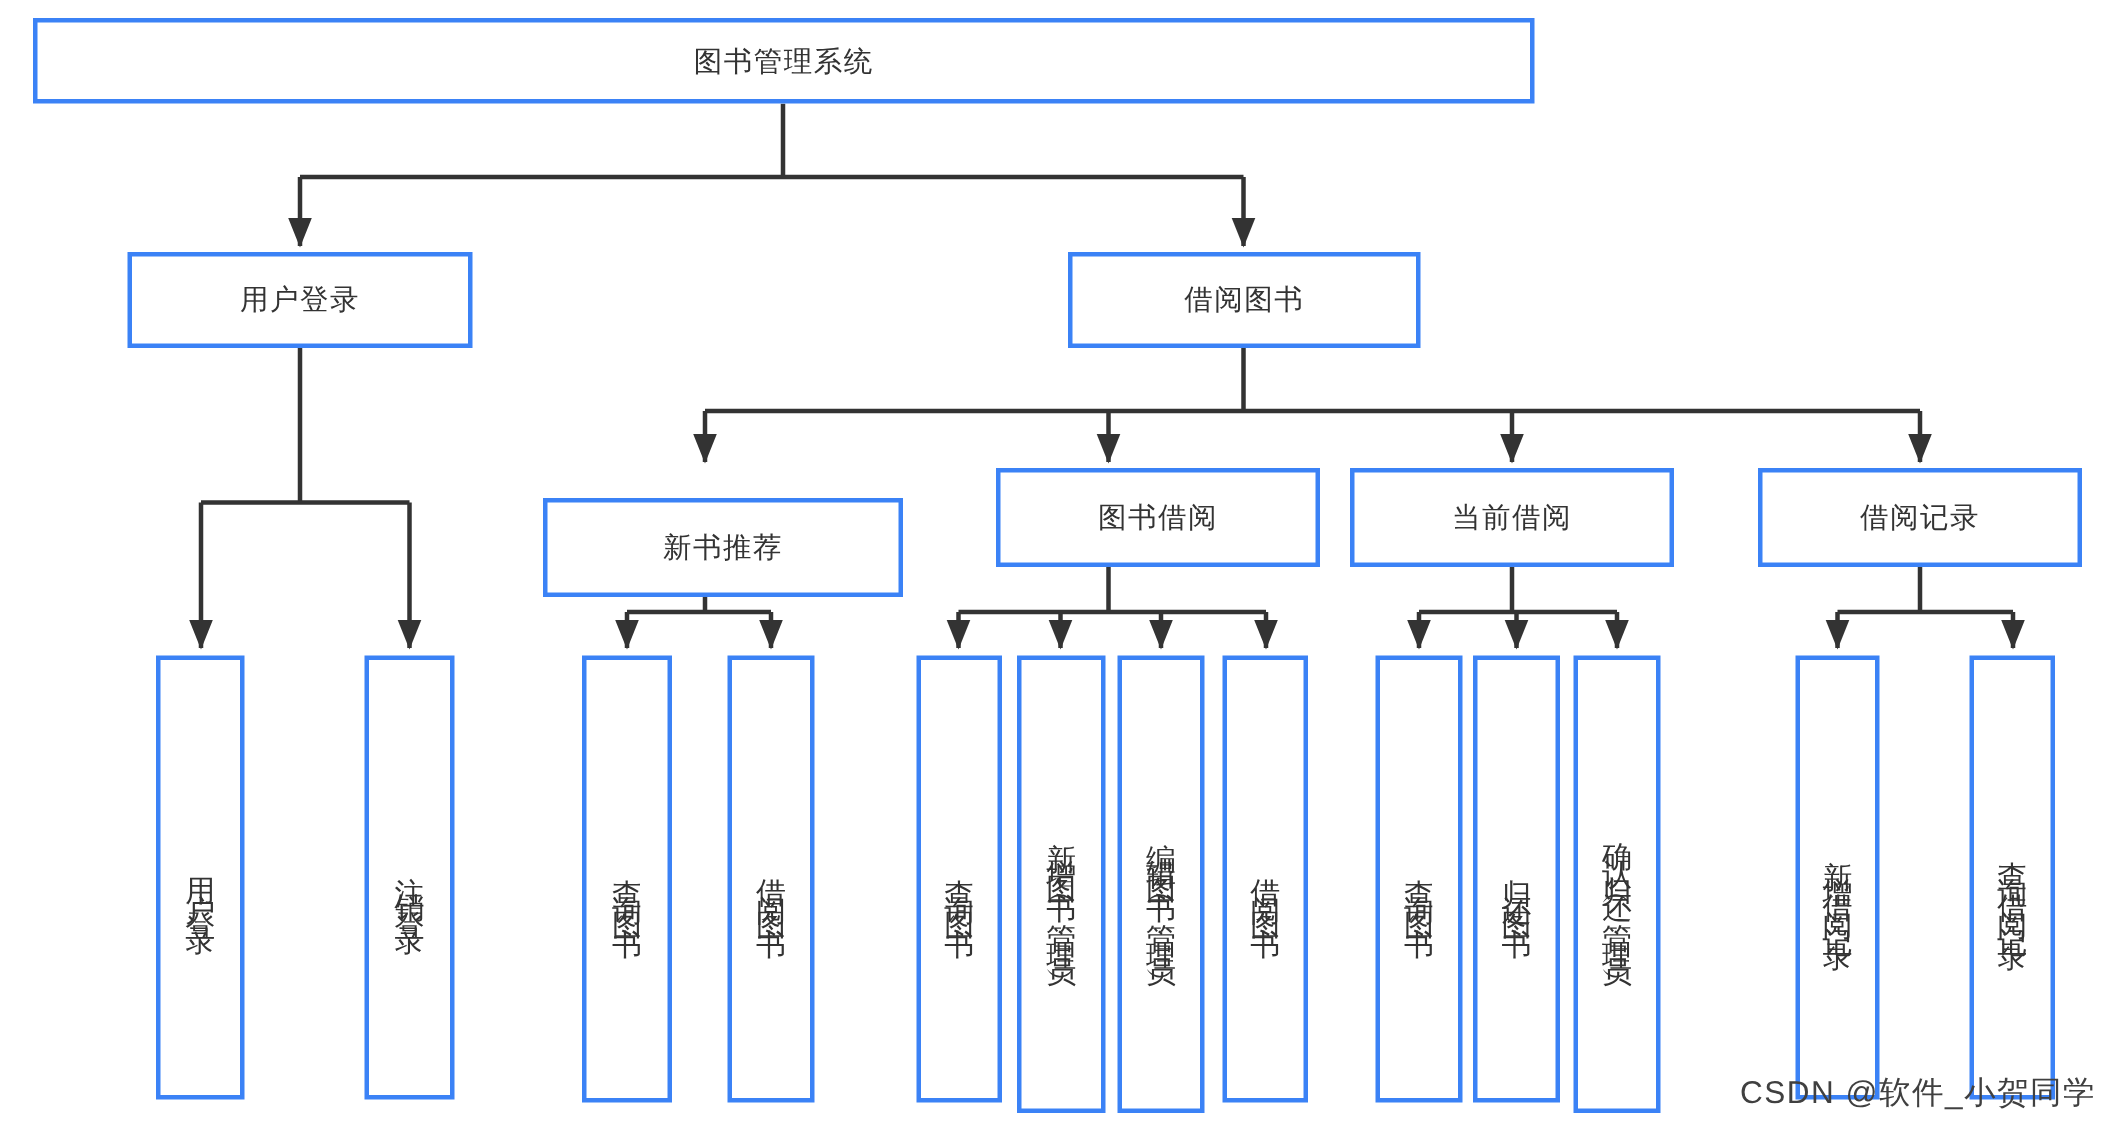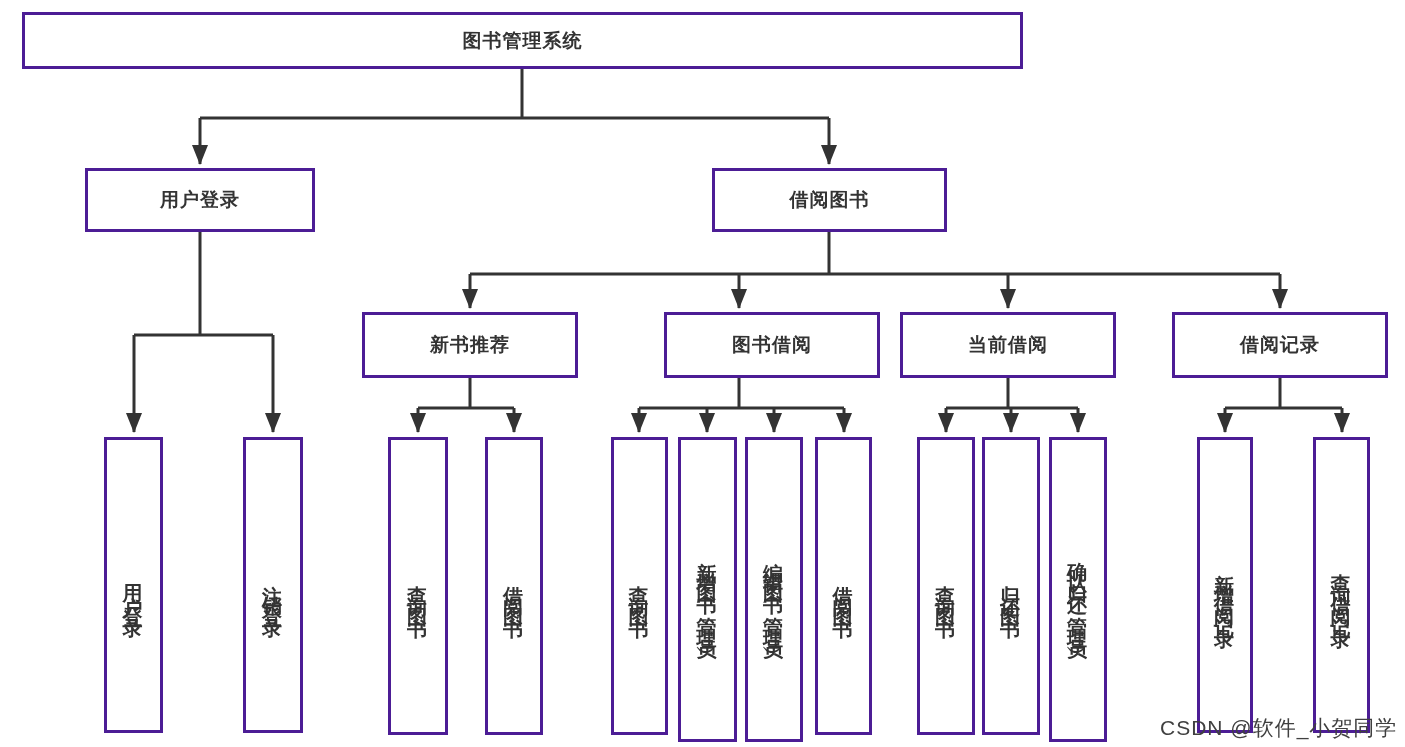--- a/index.html
+++ b/index.html
@@ -3,22 +3,22 @@
 <meta charset="utf-8">
 <style>
   html,body{margin:0;padding:0;background:#ffffff;}
   #canvas{
     position:relative;width:1405px;height:747px;background:#ffffff;
     font-family:"Liberation Sans","DejaVu Sans",sans-serif;overflow:hidden;
   }
   #wires{position:absolute;left:0;top:0;width:1405px;height:747px;}
   .box{
     position:absolute;box-sizing:border-box;background:#ffffff;
-    border:3px solid #4c1d95;display:flex;align-items:center;justify-content:center;
-    color:#333333;z-index:2;font-weight:bold;
+    border:3px solid #3b82f6;display:flex;align-items:center;justify-content:center;
+    color:#333333;z-index:2;
   }
   .box.h span{font-size:19px;letter-spacing:1px;white-space:nowrap;}
   .box.v span{
     writing-mode:vertical-rl;font-size:20px;letter-spacing:11px;margin-bottom:-11px;
     white-space:nowrap;
   }
   .watermark{
     position:absolute;left:1160px;top:714px;width:245px;font-size:21px;
     color:#404040;z-index:3;white-space:nowrap;letter-spacing:1px;
   }
@@ -70,21 +70,21 @@
     <span>图书管理系统</span>
   </div>
 
   <div class="box h" style="left:85px;top:168px;width:230px;height:64px">
     <span>用户登录</span>
   </div>
   <div class="box h" style="left:712px;top:168px;width:235px;height:64px">
     <span>借阅图书</span>
   </div>
 
-  <div class="box h" style="left:362px;top:312px;width:216px;height:66px">
+  <div class="box h" style="left:362px;top:332px;width:240px;height:66px">
     <span>新书推荐</span>
   </div>
   <div class="box h" style="left:664px;top:312px;width:216px;height:66px">
     <span>图书借阅</span>
   </div>
   <div class="box h" style="left:900px;top:312px;width:216px;height:66px">
     <span>当前借阅</span>
   </div>
   <div class="box h" style="left:1172px;top:312px;width:216px;height:66px">
     <span>借阅记录</span>

